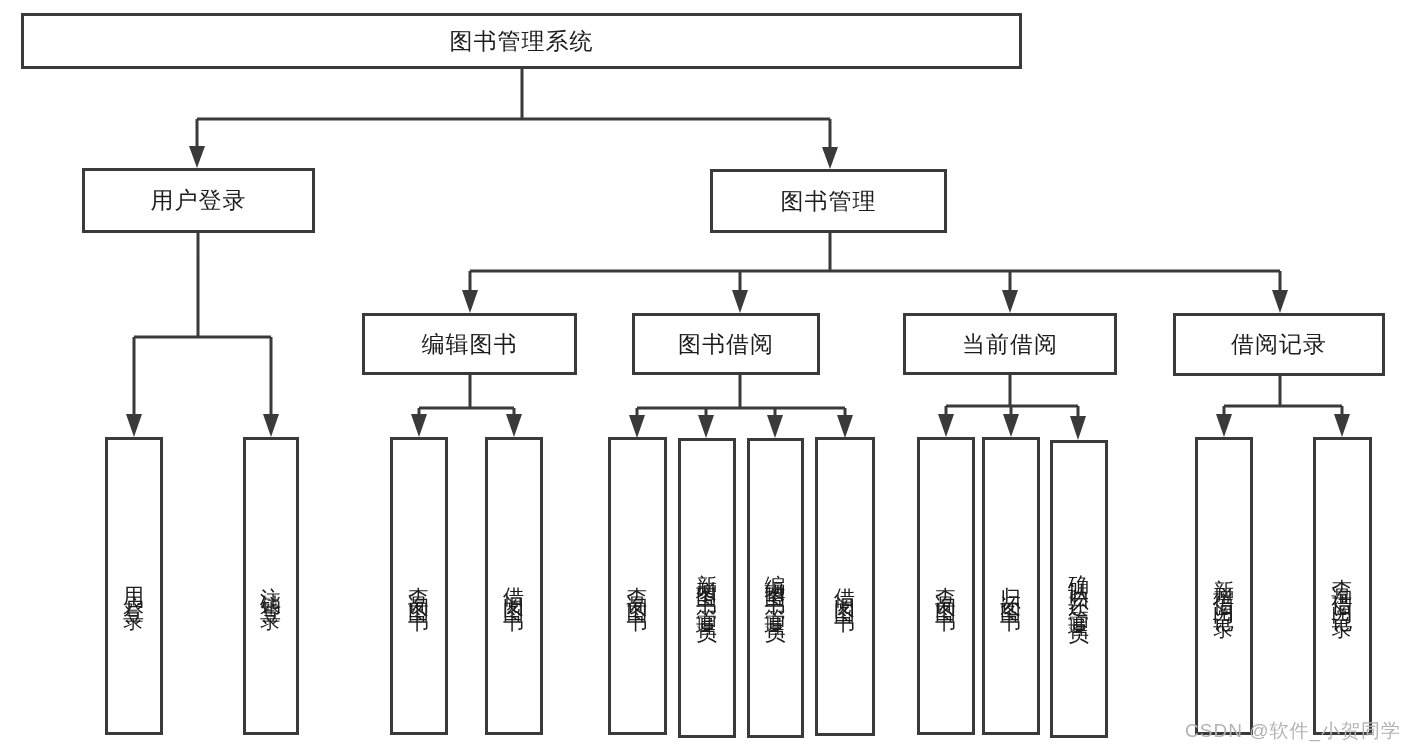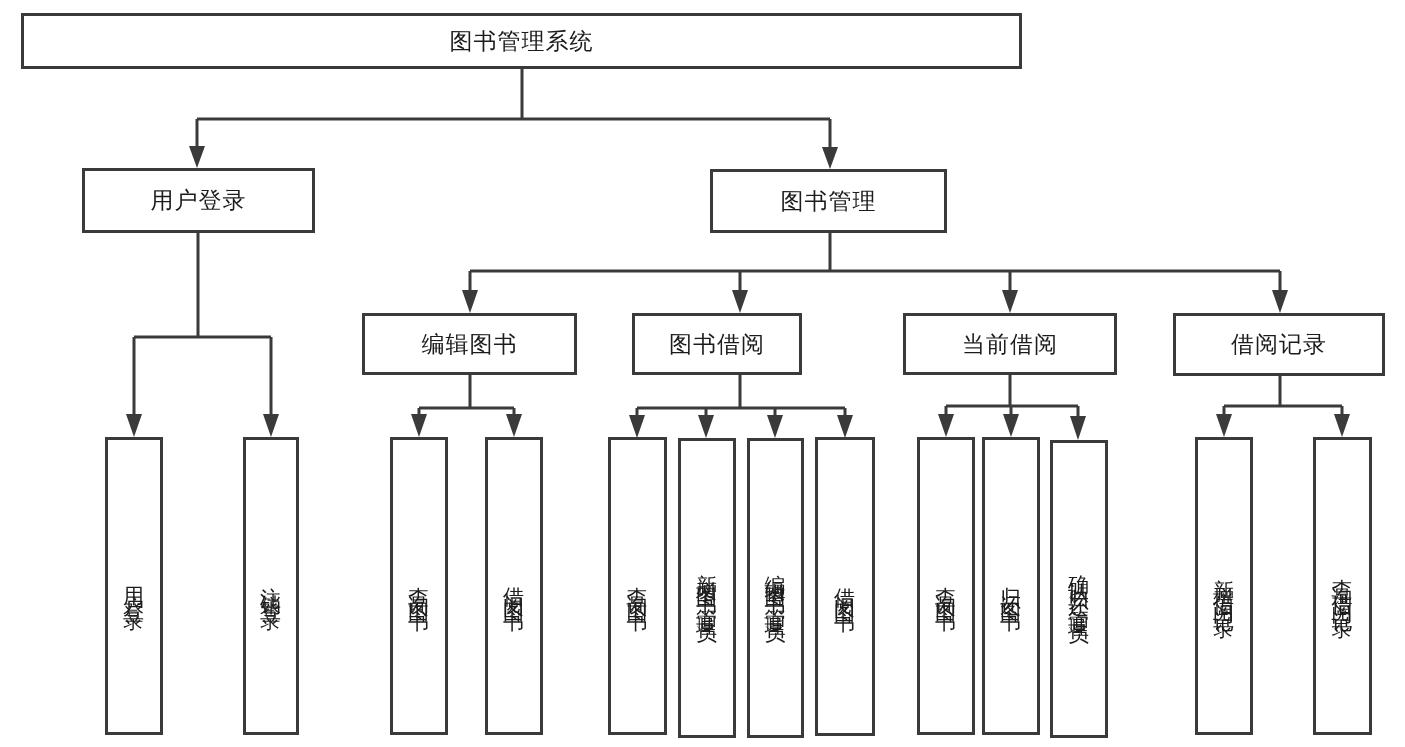--- a/index.html
+++ b/index.html
@@ -90,21 +90,21 @@
     <polygon points="1216,414 1232,414 1224,437" fill="#3a3a3a" stroke="none"></polygon>
     <polygon points="1334,414 1350,414 1342,437" fill="#3a3a3a" stroke="none"></polygon>
   </svg>
 
   <div class="box h" style="left:21px;top:13px;width:1001px;height:56px">图书管理系统</div>
 
   <div class="box h" style="left:82px;top:168px;width:233px;height:65px">用户登录</div>
   <div class="box h" style="left:710px;top:169px;width:237px;height:64px">图书管理</div>
 
   <div class="box h" style="left:362px;top:313px;width:215px;height:62px">编辑图书</div>
-  <div class="box h" style="left:632px;top:313px;width:170px;height:62px">图书借阅</div>
+  <div class="box h" style="left:632px;top:313px;width:188px;height:62px">图书借阅</div>
   <div class="box h" style="left:903px;top:313px;width:214px;height:62px">当前借阅</div>
   <div class="box h" style="left:1173px;top:313px;width:212px;height:63px">借阅记录</div>
 
   <div class="box v" style="left:105px;top:437px;width:58px;height:298px">
     <span class="vtext">用户登录</span>
   </div>
   <div class="box v" style="left:243px;top:437px;width:56px;height:298px">
     <span class="vtext">注销登录</span>
   </div>
 
@@ -138,14 +138,15 @@
     <span class="vtext long">确认归还（管理员）</span>
   </div>
 
   <div class="box v" style="left:1195px;top:437px;width:58px;height:298px">
     <span class="vtext">新增借阅记录</span>
   </div>
   <div class="box v" style="left:1313px;top:437px;width:59px;height:298px">
     <span class="vtext">查询借阅记录</span>
   </div>
 
+  <div class="watermark">CSDN @软件_小贺同学</div>
 
 </div>
 
 </body></html>

